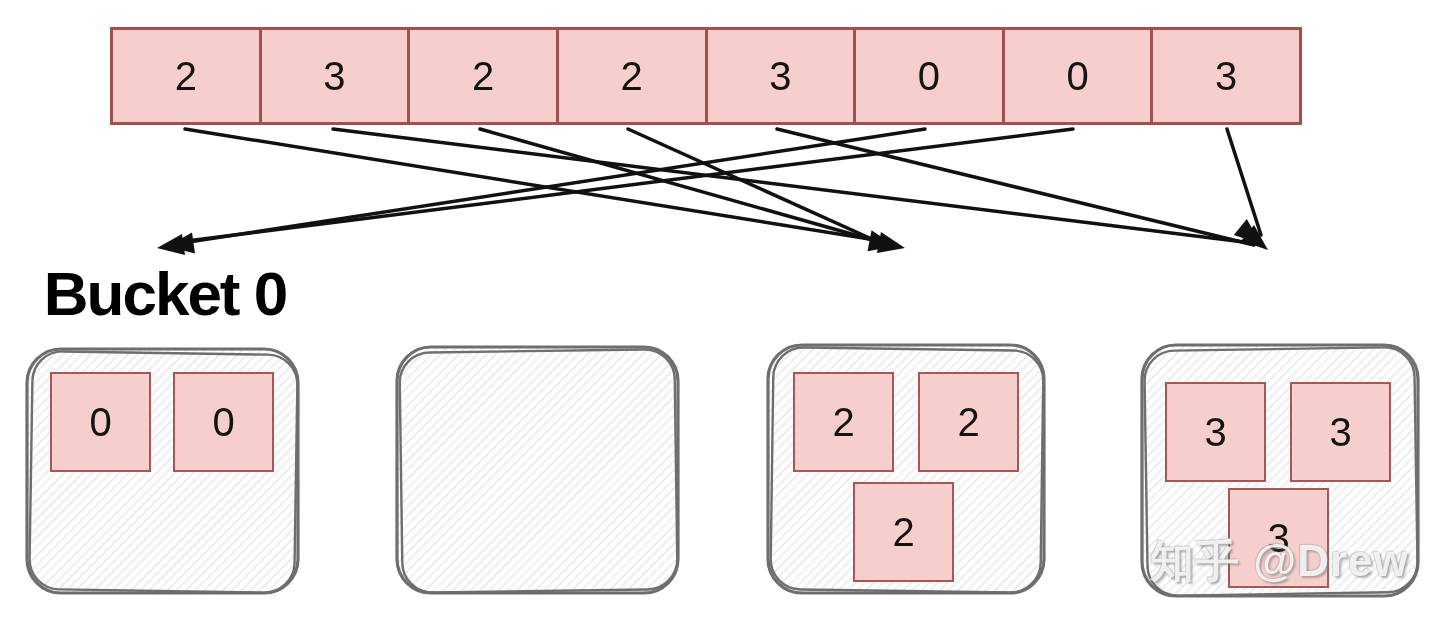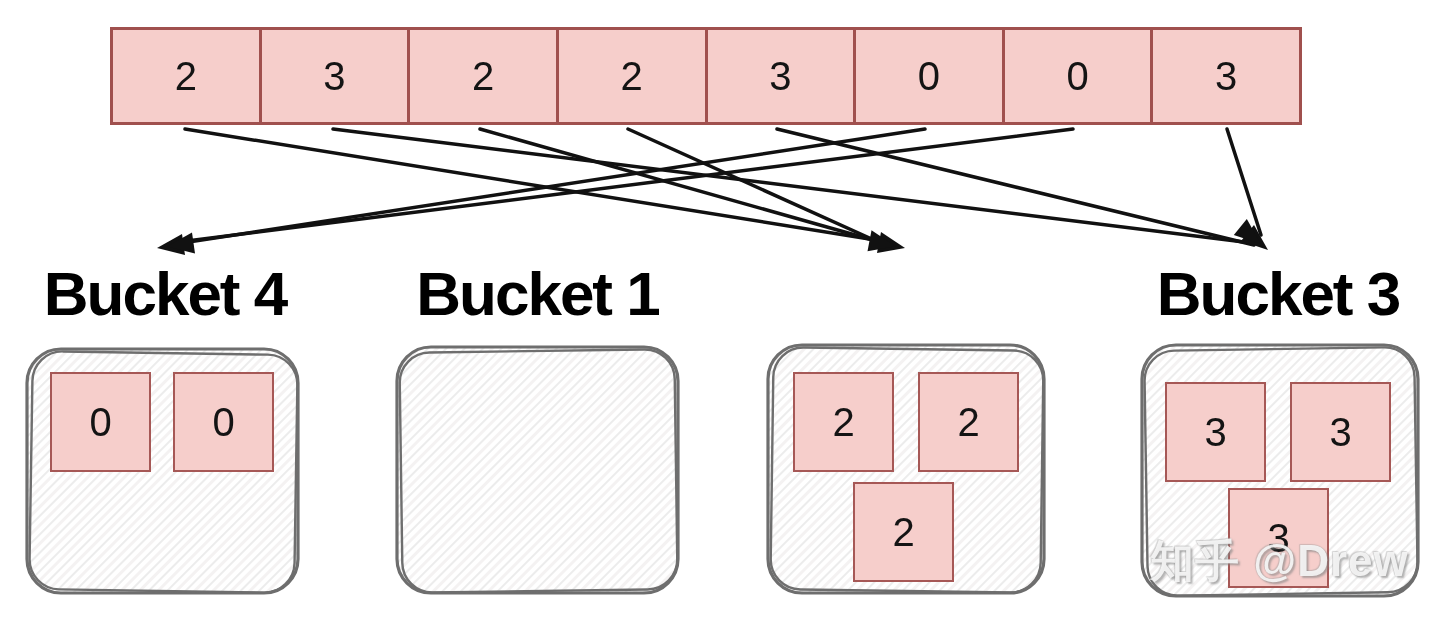--- a/index.html
+++ b/index.html
@@ -99,23 +99,21 @@
     <div class="array-cell">2</div>
     <div class="array-cell">3</div>
     <div class="array-cell">2</div>
     <div class="array-cell">2</div>
     <div class="array-cell">3</div>
     <div class="array-cell">0</div>
     <div class="array-cell">0</div>
     <div class="array-cell">3</div>
   </div>
 
-  <div class="bucket-label" style="left:25px;width:280px;">Bucket 4</div>
-  <div class="bucket-label" style="left:395px;width:285px;">Bucket 1</div>
-  <div class="bucket-label" style="left:1136px;width:284px;">Bucket 3</div>
+  <div class="bucket-label" style="left:25px;width:280px;">Bucket 0</div>
 
   <div class="sq" style="left:50px;top:372px;">0</div>
   <div class="sq" style="left:173px;top:372px;">0</div>
 
   <div class="sq" style="left:793px;top:372px;">2</div>
   <div class="sq" style="left:918px;top:372px;">2</div>
   <div class="sq" style="left:853px;top:482px;">2</div>
 
   <div class="sq" style="left:1165px;top:382px;">3</div>
   <div class="sq" style="left:1290px;top:382px;">3</div>

